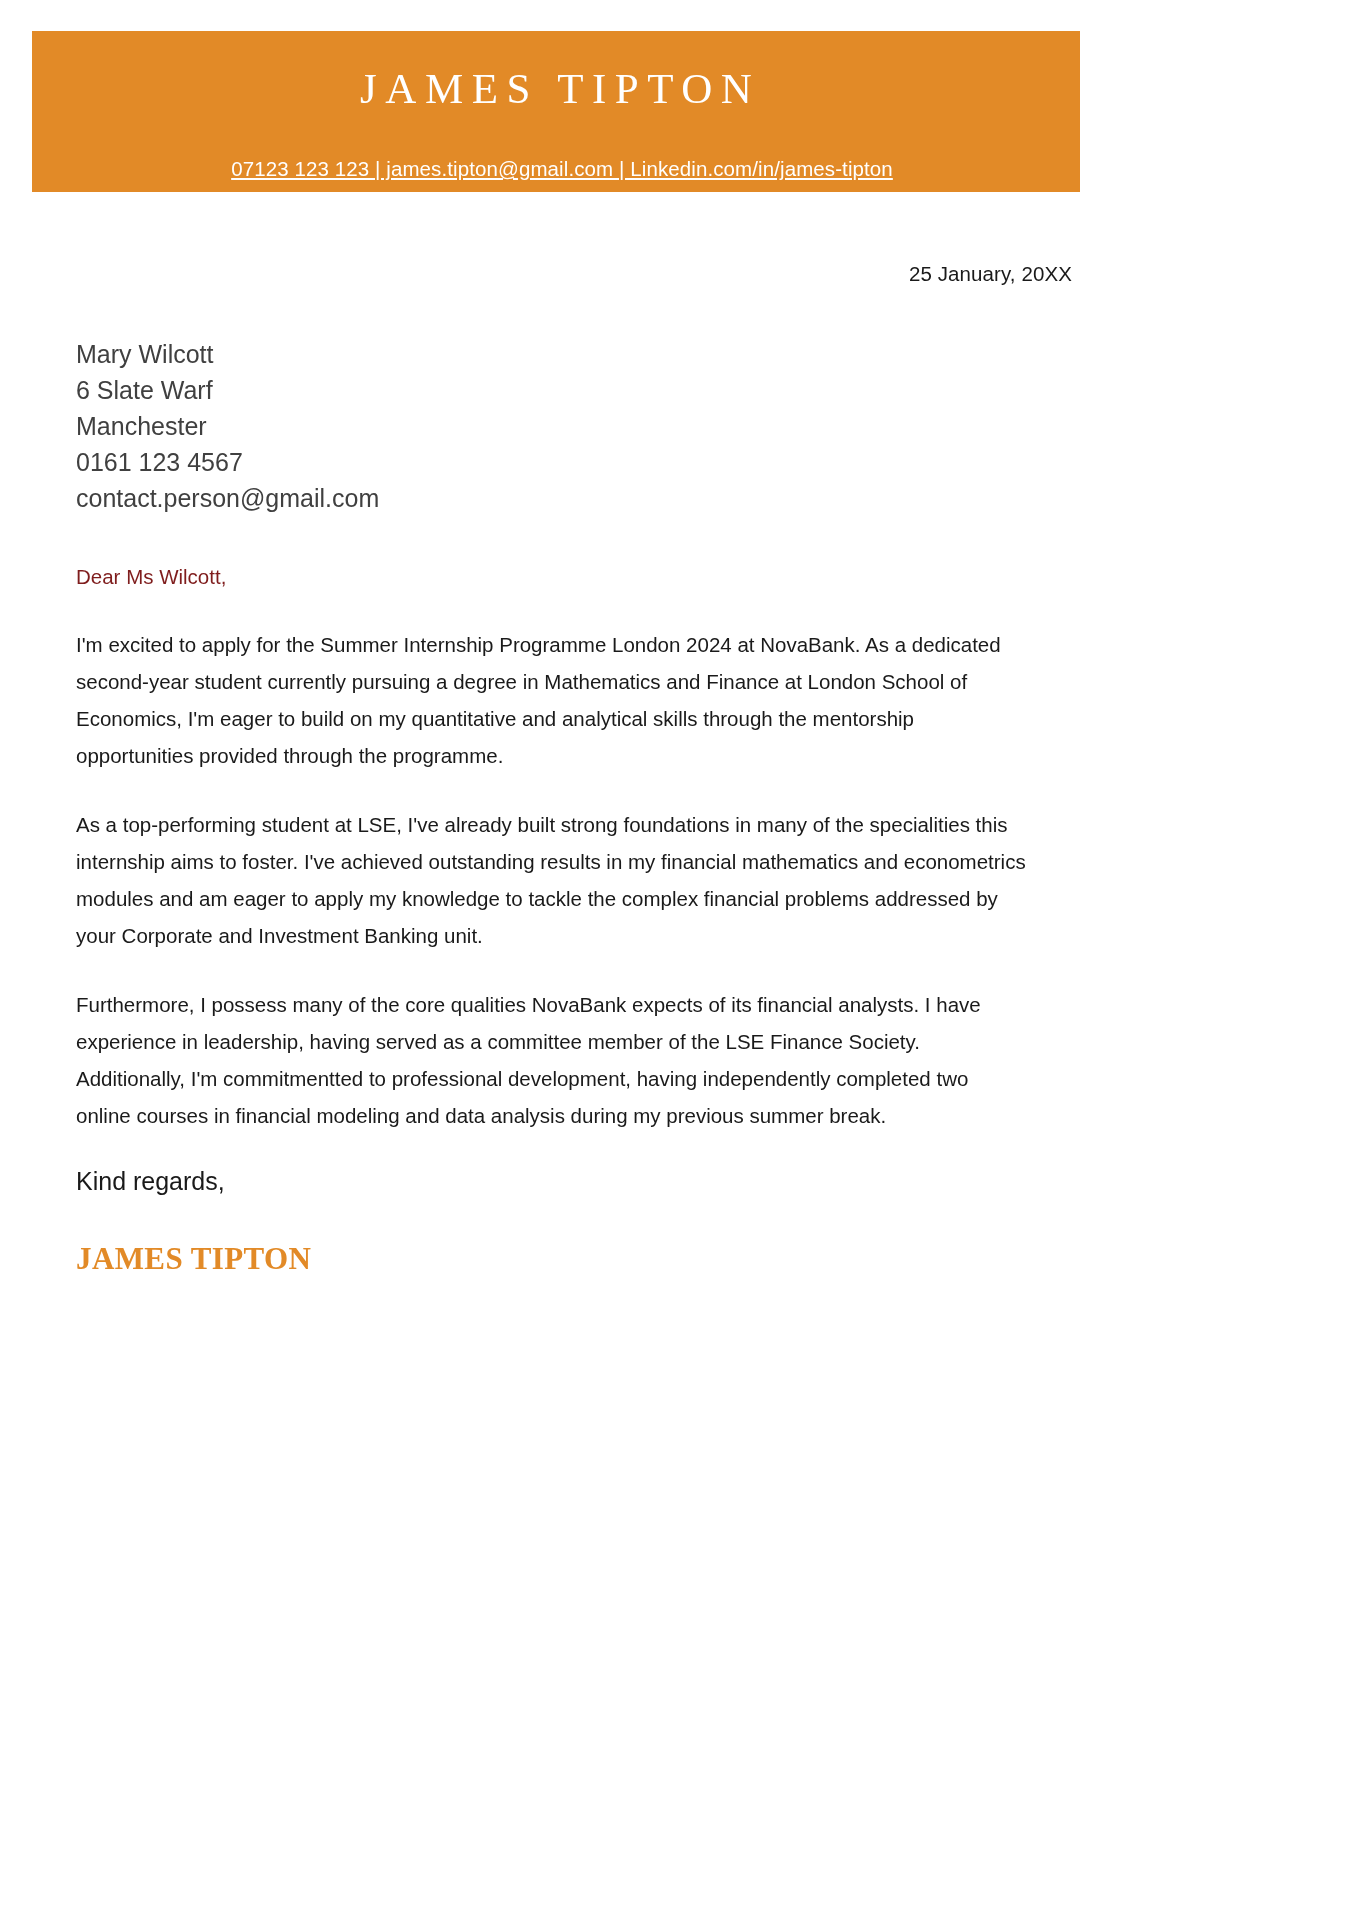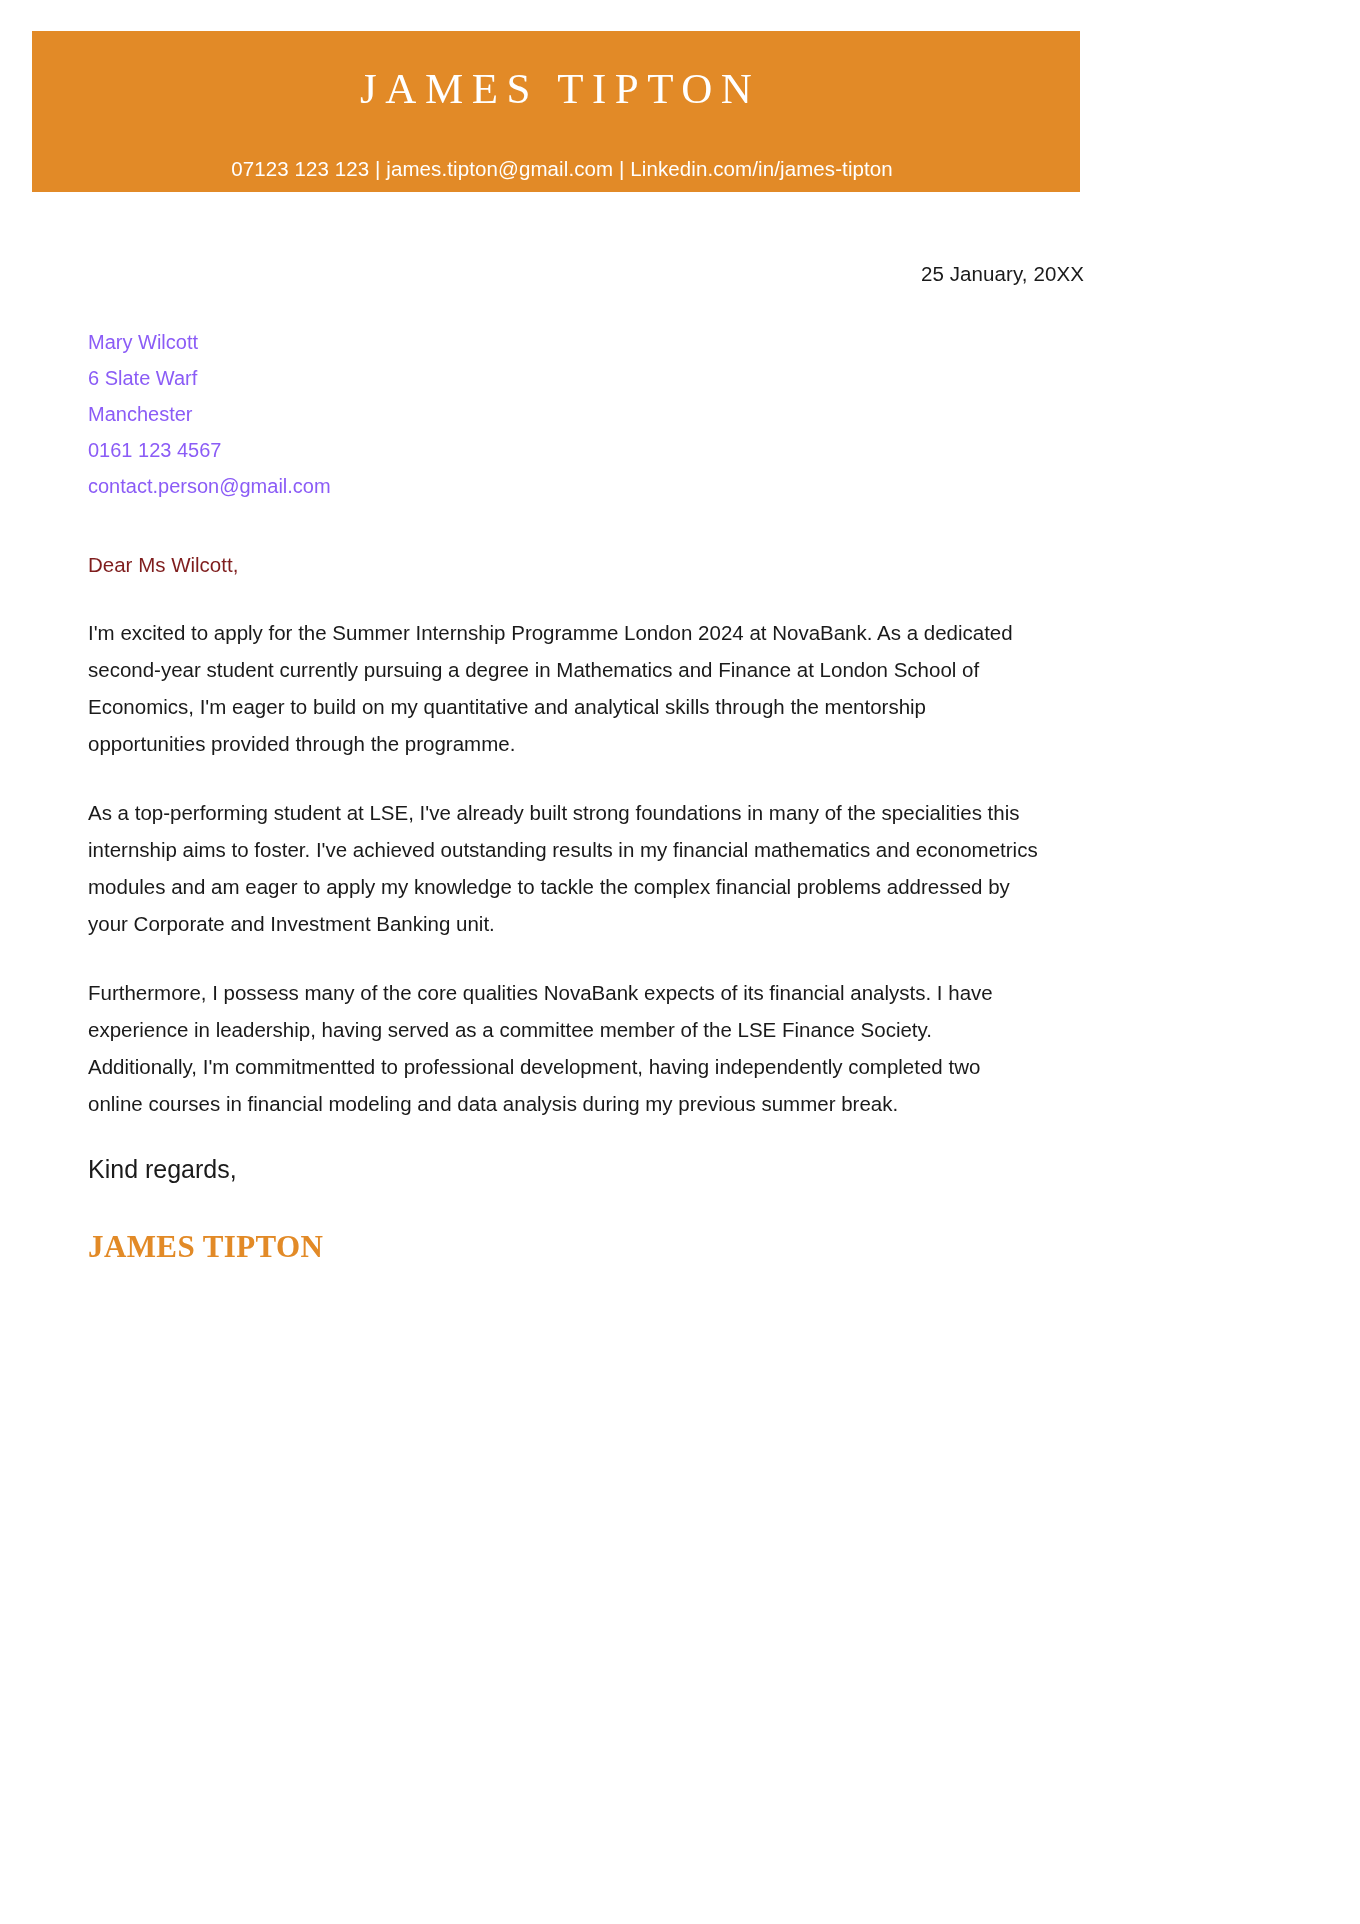--- a/index.html
+++ b/index.html
@@ -52,43 +52,44 @@
     position: absolute;
     left: 12px;
     right: 0;
     top: 126px;
     text-align: center;
     color: #ffffff;
     font-family: "Liberation Sans", sans-serif;
     font-size: 20.5px;
     font-weight: 400;
     letter-spacing: 0.1px;
+    text-decoration: underline;
   }
 
   
   .content {
     position: absolute;
-    left: 88px;
+    left: 76px;
     top: 192px;
     width: 1010px;
   }
 
   .date-line {
     text-align: right;
     color: #1a1a1a;
     font-size: 20.5px;
     padding-top: 70px;
     padding-right: 14px;
     letter-spacing: 0.1px;
   }
 
   .recipient-block {
-    margin-top: 38px;
-    color: #8b5cf6;
-    font-size: 20px;
+    margin-top: 50px;
+    color: #404040;
+    font-size: 25px;
     line-height: 36px;
   }
 
   .recipient-line {
     display: block;
   }
 
   .salutation {
     margin-top: 44px;
     color: #7f1d1d;

